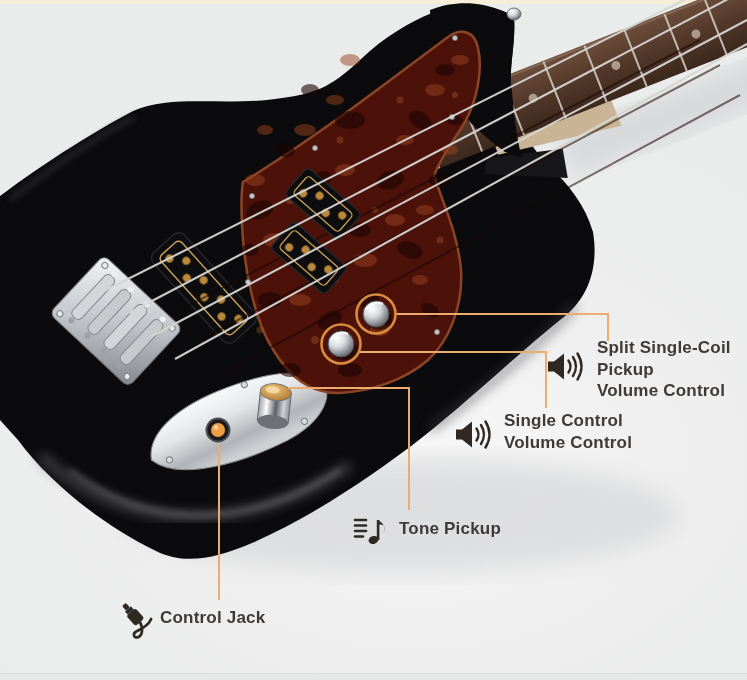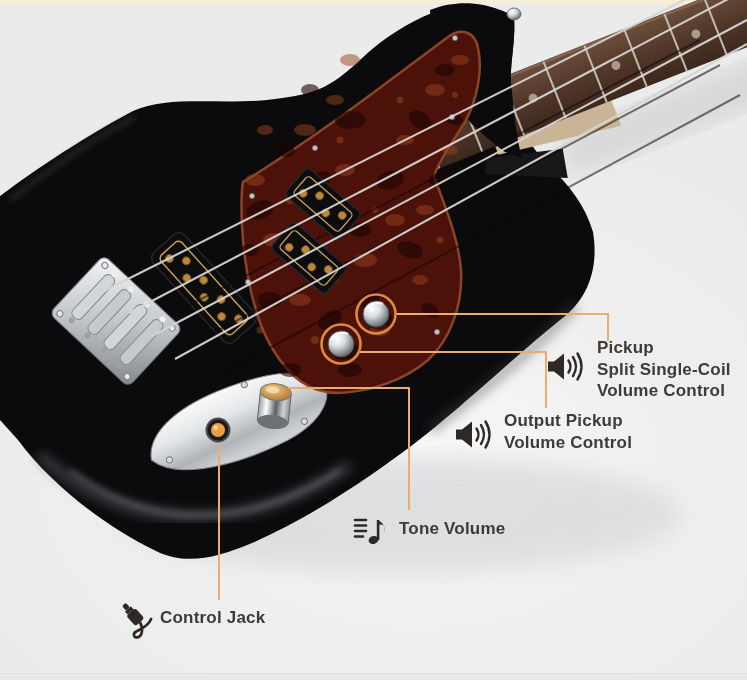--- a/index.html
+++ b/index.html
@@ -305,54 +305,54 @@
   <svg class="ann-icon" style="left:548px;top:351px" width="40" height="31" viewBox="0 0 40 31">
     <g fill="#2f2823" stroke="#2f2823">
       <rect x="0" y="10.5" width="7" height="10" stroke="none"></rect>
       <polygon points="6,10.5 16,2.5 16,28.5 6,20.5" stroke="none"></polygon>
       <path d="M20.5,9.5 Q24.5,15.5 20.5,21.5" fill="none" stroke-width="2.4" stroke-linecap="round"></path>
       <path d="M25,6 Q31,15.5 25,25" fill="none" stroke-width="2.4" stroke-linecap="round"></path>
       <path d="M29.5,2.5 Q37.5,15.5 29.5,28.5" fill="none" stroke-width="2.4" stroke-linecap="round"></path>
     </g>
   </svg>
   <div class="lbl" style="left:597px;top:337px">
+    <span>Split Single-Coil</span>
     <span>Pickup</span>
-    <span>Split Single-Coil</span>
     <span>Volume Control</span>
   </div>
 
   <svg class="ann-icon" style="left:456px;top:419px" width="40" height="31" viewBox="0 0 40 31">
     <g fill="#2f2823" stroke="#2f2823">
       <rect x="0" y="10.5" width="7" height="10" stroke="none"></rect>
       <polygon points="6,10.5 16,2.5 16,28.5 6,20.5" stroke="none"></polygon>
       <path d="M20.5,9.5 Q24.5,15.5 20.5,21.5" fill="none" stroke-width="2.4" stroke-linecap="round"></path>
       <path d="M25,6 Q31,15.5 25,25" fill="none" stroke-width="2.4" stroke-linecap="round"></path>
       <path d="M29.5,2.5 Q37.5,15.5 29.5,28.5" fill="none" stroke-width="2.4" stroke-linecap="round"></path>
     </g>
   </svg>
   <div class="lbl" style="left:504px;top:410px">
-    <span>Output Pickup</span>
+    <span>Single Control</span>
     <span>Volume Control</span>
   </div>
 
   <svg class="ann-icon" style="left:353px;top:512px" width="38" height="35" viewBox="0 0 38 35">
     <g stroke="#2f2823" stroke-width="2.6" stroke-linecap="round">
       <line x1="2" y1="8" x2="13" y2="8"></line>
         <line x1="2" y1="13.5" x2="13" y2="13.5"></line>
       <line x1="2" y1="19" x2="13" y2="19"></line>
         <line x1="2" y1="24.5" x2="10" y2="24.5"></line>
     </g>
     <g fill="#2f2823">
       <ellipse cx="20.5" cy="28" rx="5" ry="4" transform="rotate(-18 20.5 28)"></ellipse>
       <rect x="23.8" y="8" width="2.6" height="20"></rect>
       <path d="M24,8 C 30,10 33,15 30.5,21 C 33.5,14 30,11 24,13 Z"></path>
     </g>
   </svg>
   <div class="lbl" style="left:399px;top:518px">
-    <span>Tone Volume</span>
+    <span>Tone Pickup</span>
   </div>
 
   <svg class="ann-icon" style="left:112px;top:598px" width="46" height="44" viewBox="0 0 46 44">
     <g transform="rotate(-42 23 18)">
       <g fill="#2f2823">
         <rect x="20" y="2" width="5" height="6" rx="1.5"></rect>
         <rect x="18.5" y="8" width="8" height="4"></rect>
         <rect x="16.5" y="12" width="12" height="14" rx="3"></rect>
       </g>
       <path d="M22.5,26 C 21,33 15,38 10.5,35.5 C 7,33.5 9.5,29 14,30.5 C 19,32 27,34 33,31" fill="none" stroke="#2f2823" stroke-width="2.7" stroke-linecap="round"></path>

